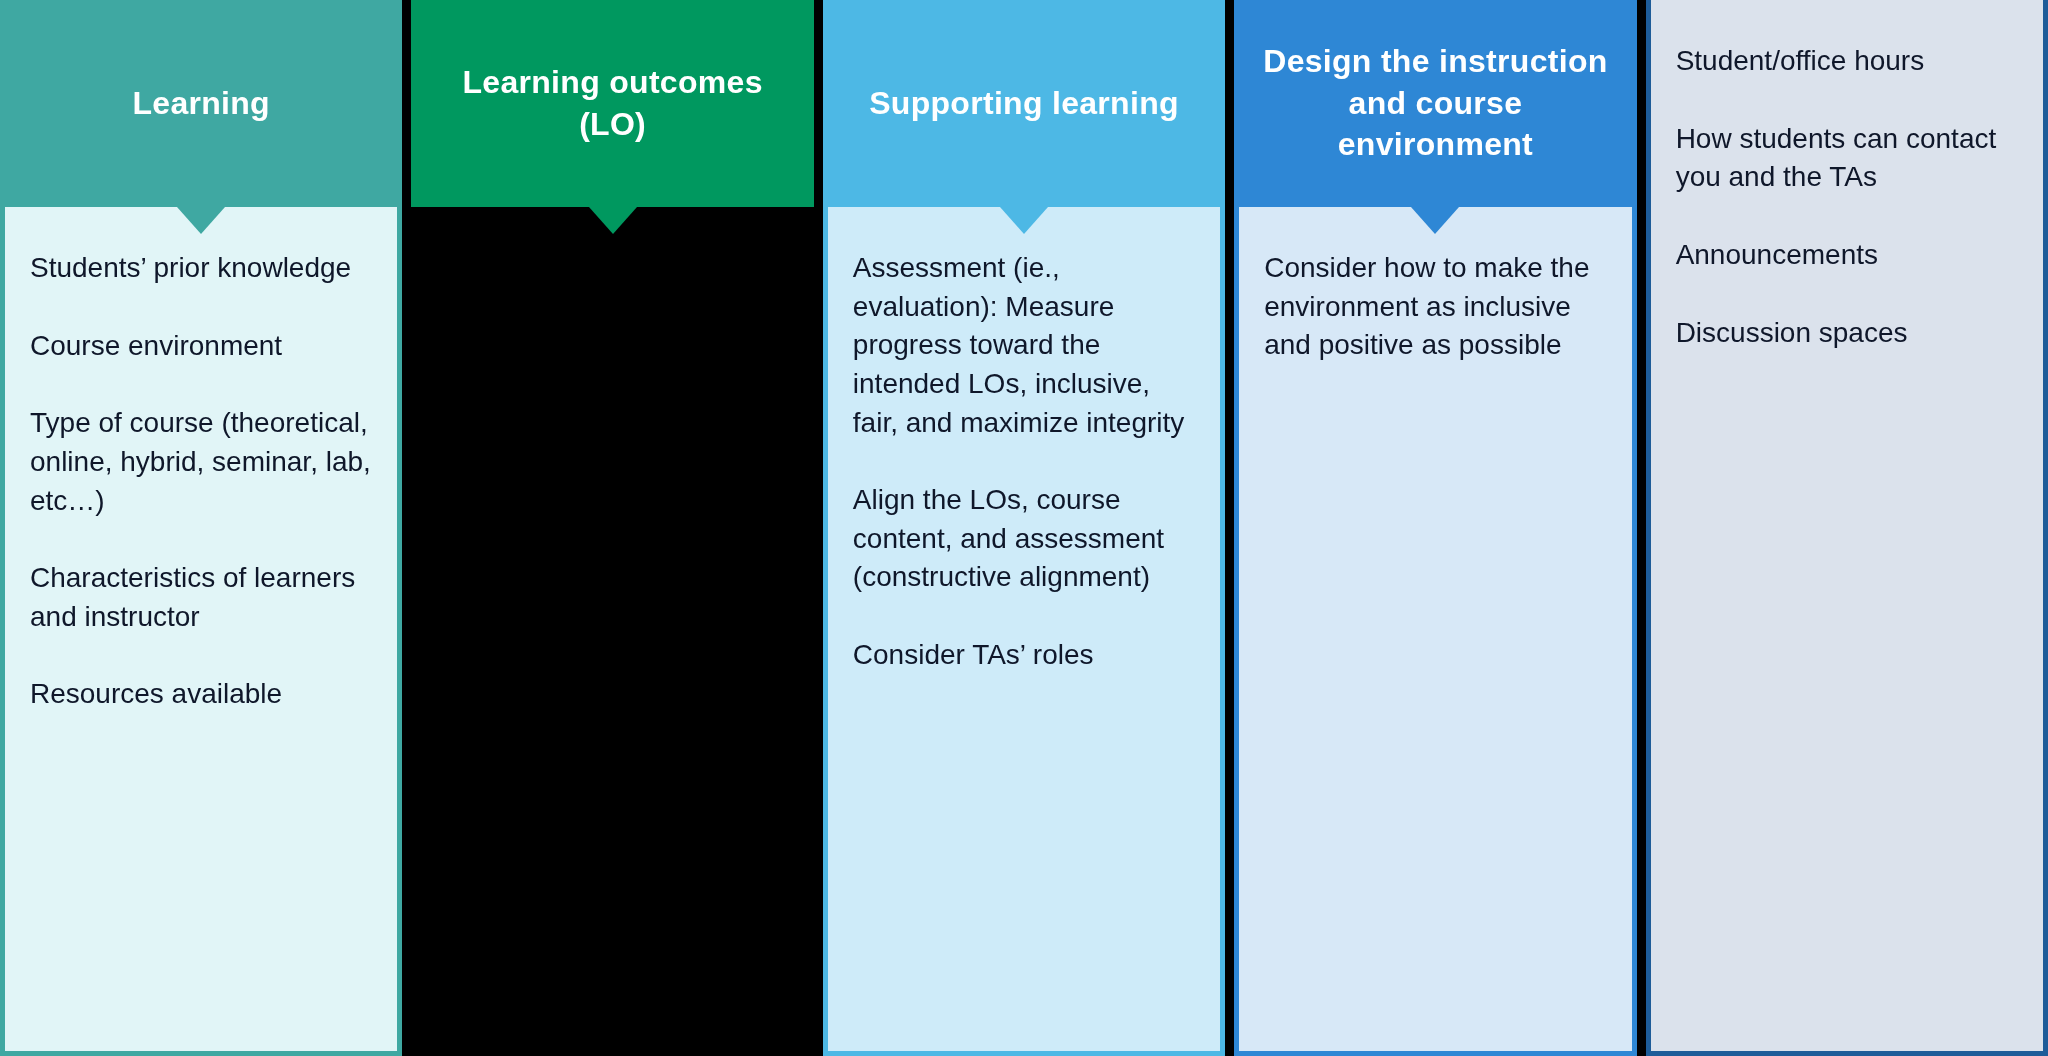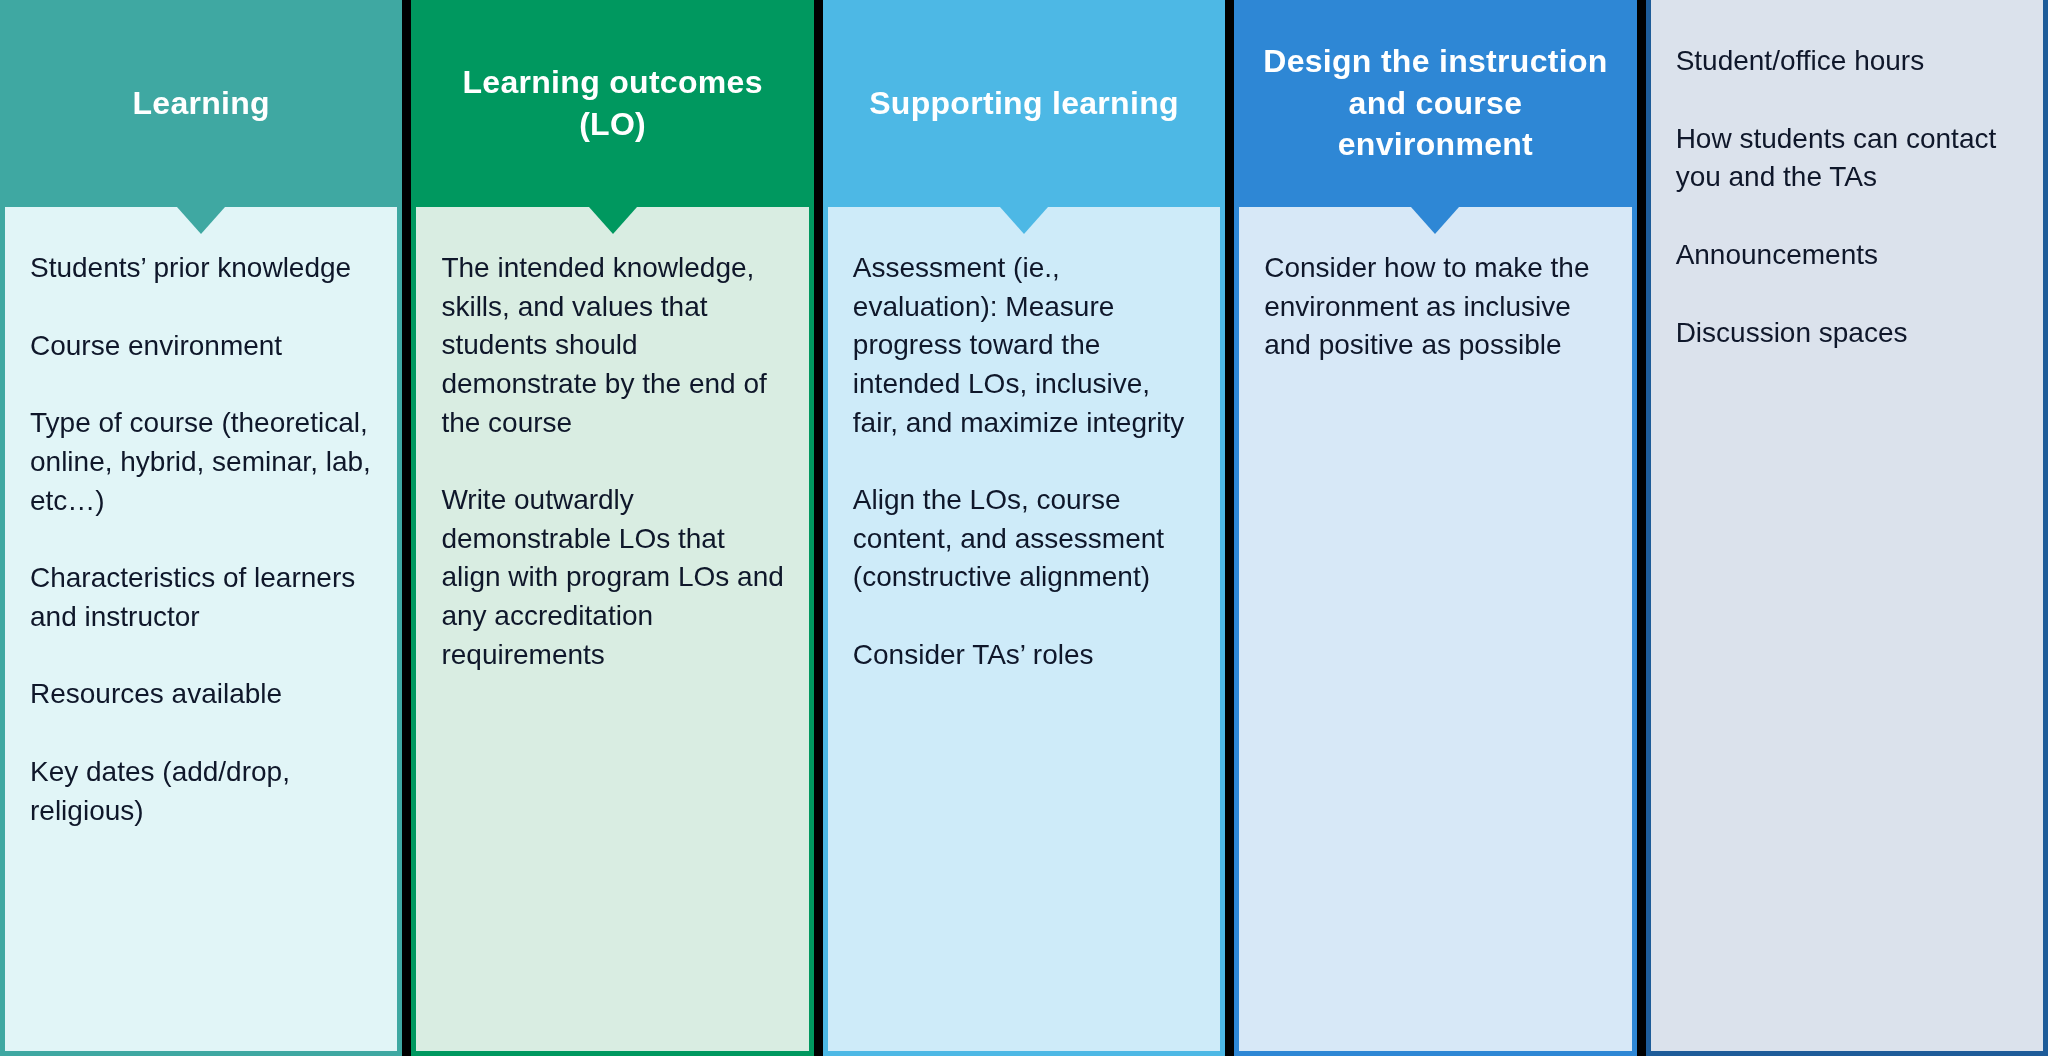--- a/index.html
+++ b/index.html
@@ -81,31 +81,26 @@
     <div class="column" style="--accent: #3FA8A2; --body-bg: #E1F5F7;">
       <div class="col-header">
         <div class="title">Learning</div>
       </div>
       <div class="col-body">
         <p class="item">Students’ prior knowledge</p>
         <p class="item">Course environment</p>
         <p class="item">Type of course (theoretical, online, hybrid, seminar, lab, etc…)</p>
         <p class="item">Characteristics of learners and instructor</p>
         <p class="item">Resources available</p>
-        <p class="item">Key dates (add/drop, religious)</p>
       </div>
     </div>
 
     <div class="column" style="--accent: #00985F; --body-bg: #D9EDE2;">
       <div class="col-header">
         <div class="title">Learning outcomes (LO)</div>
-      </div>
-      <div class="col-body">
-        <p class="item">The intended knowledge, skills, and values that students should demonstrate by the end of the course</p>
-        <p class="item">Write outwardly demonstrable LOs that align with program LOs and any accreditation requirements</p>
       </div>
     </div>
 
     <div class="column" style="--accent: #4DB8E5; --body-bg: #CEEBF9;">
       <div class="col-header">
         <div class="title">Supporting learning</div>
       </div>
       <div class="col-body">
         <p class="item">Assessment (ie., evaluation): Measure progress toward the intended LOs, inclusive, fair, and maximize integrity</p>
         <p class="item">Align the LOs, course content, and assessment (constructive alignment)</p>

